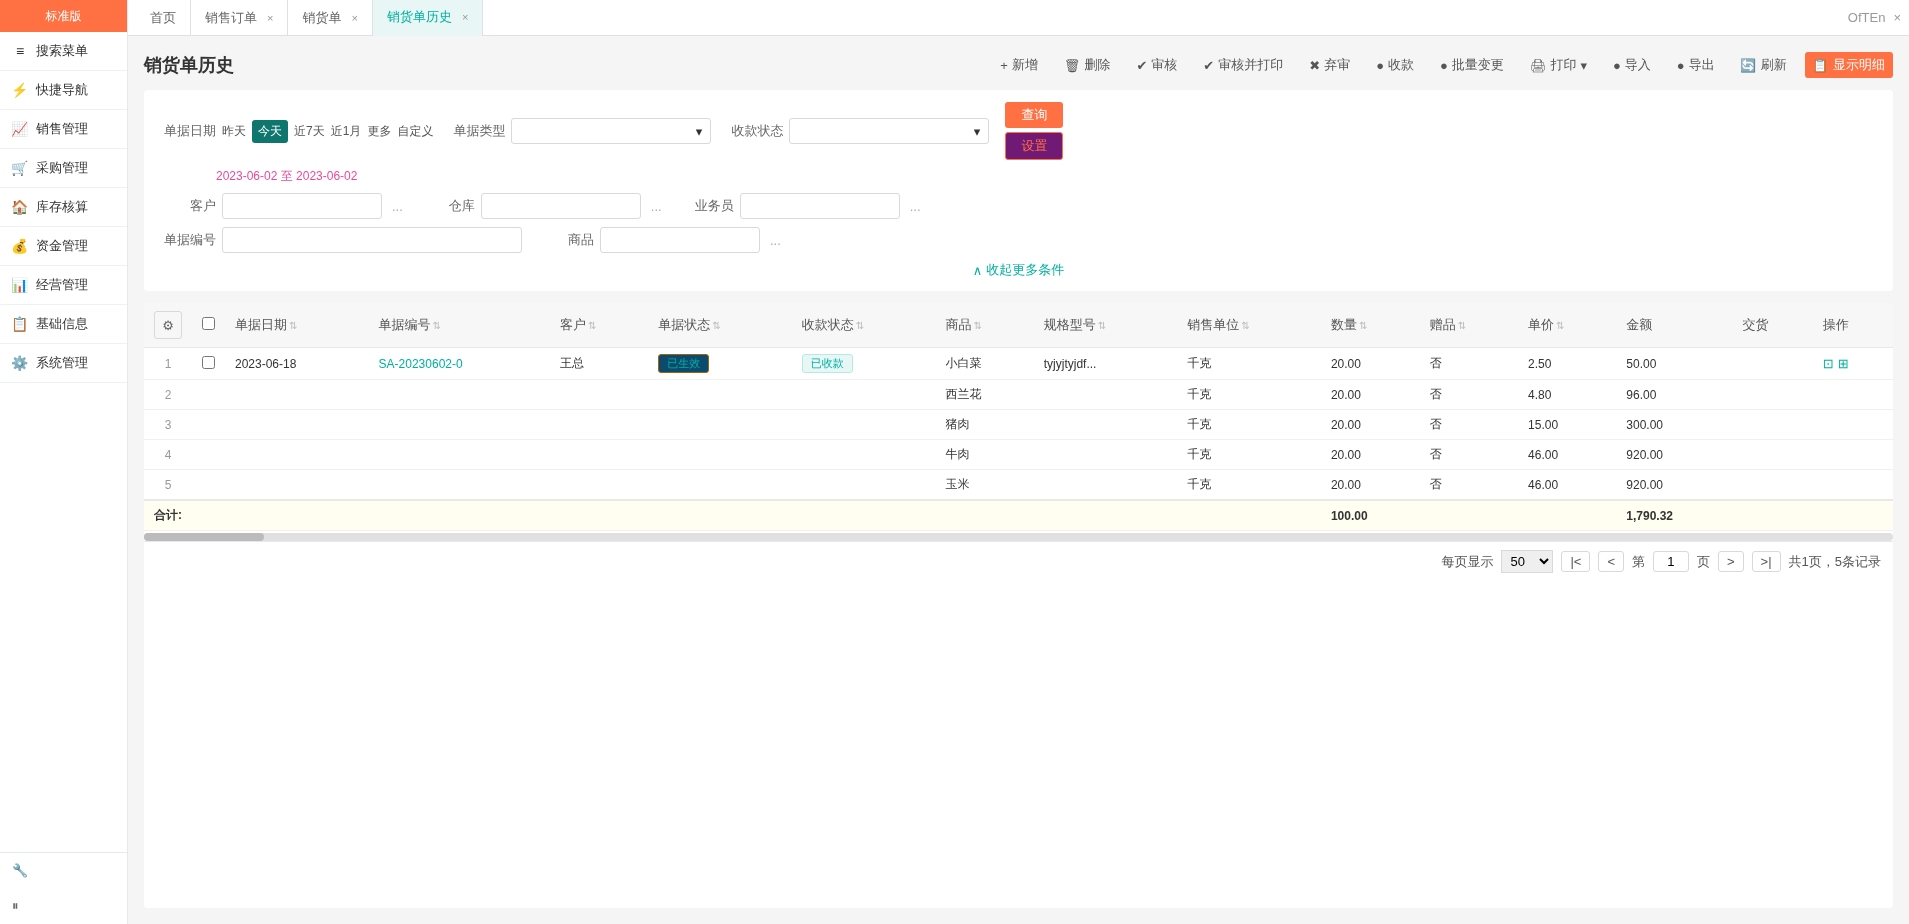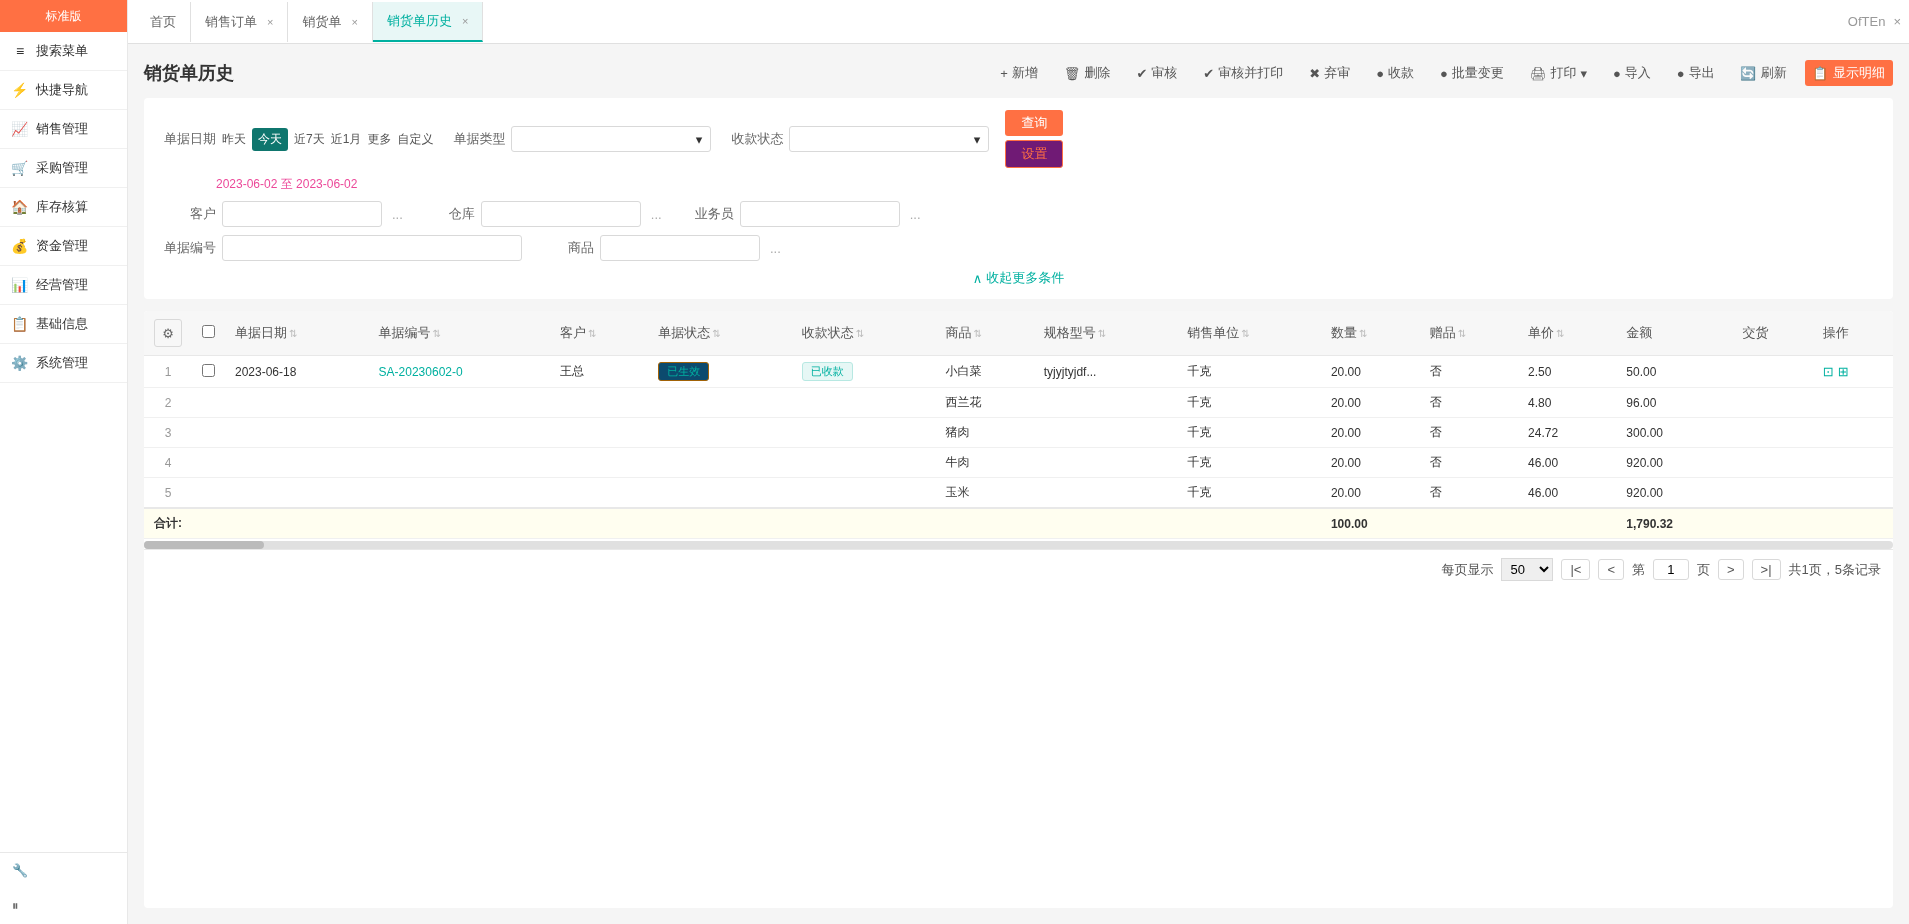--- a/index.html
+++ b/index.html
@@ -10,21 +10,21 @@
     .sidebar-header { background: #ff7043; color: #fff; padding: 8px; text-align: center; font-size: 12px; height: 32px; display: flex; align-items: center; justify-content: center; }
     .sidebar-item { display: flex; align-items: center; padding: 10px 12px; cursor: pointer; color: #333; gap: 8px; border-bottom: 1px solid #f0f0f0; }
     .sidebar-item .icon { width: 16px; height: 16px; display: inline-flex; align-items: center; justify-content: center; font-size: 14px; }
     .sidebar-bottom { margin-top: auto; border-top: 1px solid #e8e8e8; }
     .sidebar-bottom-item { display: flex; align-items: center; padding: 10px 12px; cursor: pointer; color: #666; gap: 8px; }
 
     
     .main { flex: 1; display: flex; flex-direction: column; overflow: hidden; }
 
     
-    .tab-bar { display: flex; align-items: center; background: #fff; border-bottom: 1px solid #e0e0e0; padding: 0 8px; height: 44px; flex-shrink: 0; }
+    .tab-bar { display: flex; align-items: center; background: #fff; border-bottom: 1px solid #e0e0e0; padding: 0 8px; height: 36px; flex-shrink: 0; }
     .tab { display: flex; align-items: center; padding: 8px 14px; cursor: pointer; color: #666; border-right: 1px solid #e0e0e0; gap: 6px; font-size: 13px; height: 40px; }
     .tab.active { background: #e8f7f6; color: #00b0a0; border-bottom: 2px solid #00b0a0; }
     .tab .close-btn { color: #999; font-size: 11px; margin-left: 4px; }
     .tab-bar-right { margin-left: auto; display: flex; gap: 8px; color: #999; font-size: 11px; }
 
     
     .content { flex: 1; overflow-y: auto; padding: 16px; background: #f5f5f5; display: flex; flex-direction: column; }
 
     
     .page-header { display: flex; align-items: center; justify-content: space-between; margin-bottom: 12px; }
@@ -426,21 +426,21 @@
     <td></td>
     <td style="color:#00b0a0;cursor:pointer;"></td>
     <td></td>
     <td></td>
     <td></td>
     <td>猪肉</td>
     <td></td>
     <td>千克</td>
     <td>20.00</td>
     <td>否</td>
-    <td>24.72</td>
+    <td>15.00</td>
     <td>300.00</td>
     <td></td>
     <td></td>
   </tr>
             <tr>
     <td class="row-num">4</td>
     <td class="checkbox-col"></td>
     <td></td>
     <td style="color:#00b0a0;cursor:pointer;"></td>
     <td></td>

